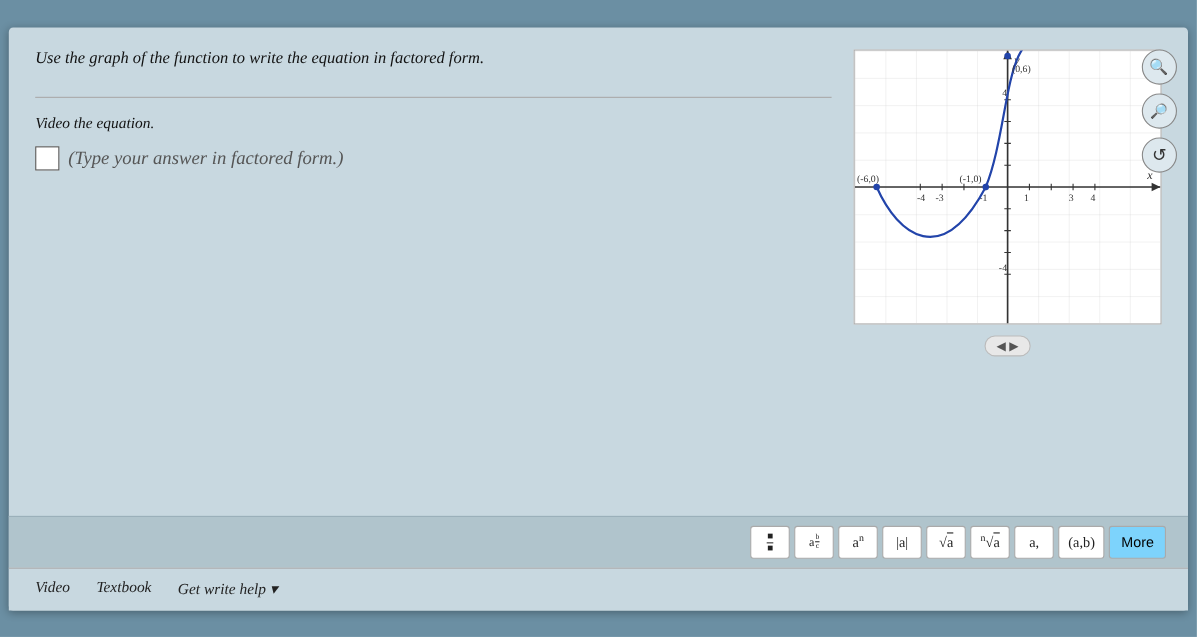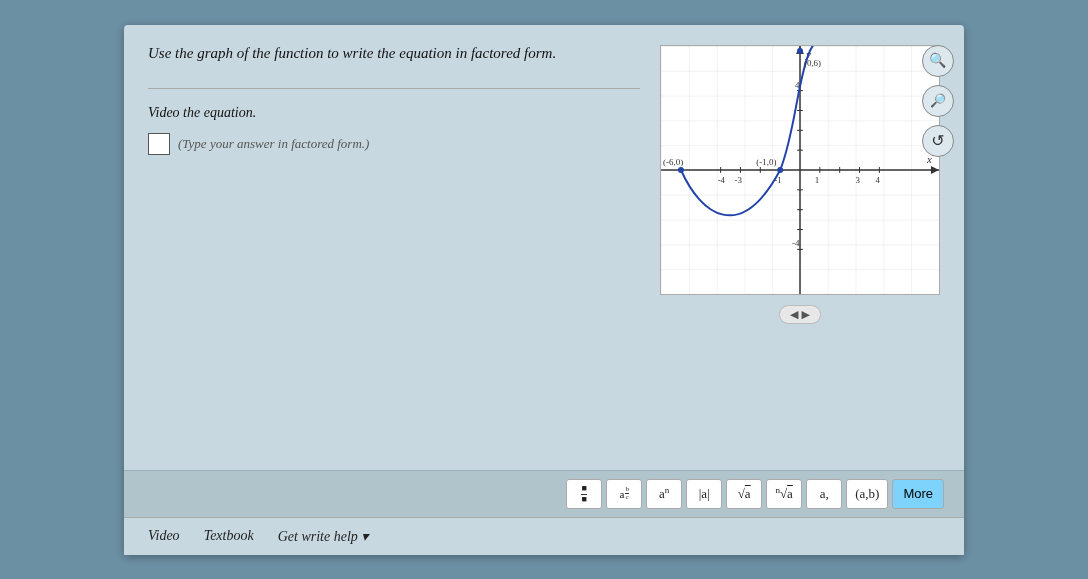--- a/index.html
+++ b/index.html
@@ -8,21 +8,21 @@
       font-family: 'Times New Roman', serif;
       width: 1088px;
       height: 579px;
       overflow: hidden;
       display: flex;
       align-items: center;
       justify-content: center;
     }
     .main-container {
       background: #c8d8e0;
-      width: 840px;
+      width: 1072px;
       height: 530px;
       border-radius: 4px;
       display: flex;
       flex-direction: column;
       position: relative;
       box-shadow: 0 2px 8px rgba(0,0,0,0.3);
     }
     .content-area {
       display: flex;
       flex: 1;
@@ -58,21 +58,21 @@
       gap: 8px;
     }
     .answer-box {
       width: 22px;
       height: 22px;
       border: 1.5px solid #555;
       background: white;
       display: inline-block;
     }
     .answer-hint {
-      font-size: 13px;
+      font-size: 17px;
       color: #555;
       font-style: italic;
     }
     .right-panel {
       display: flex;
       flex-direction: column;
       align-items: flex-start;
       gap: 8px;
       position: relative;
     }

